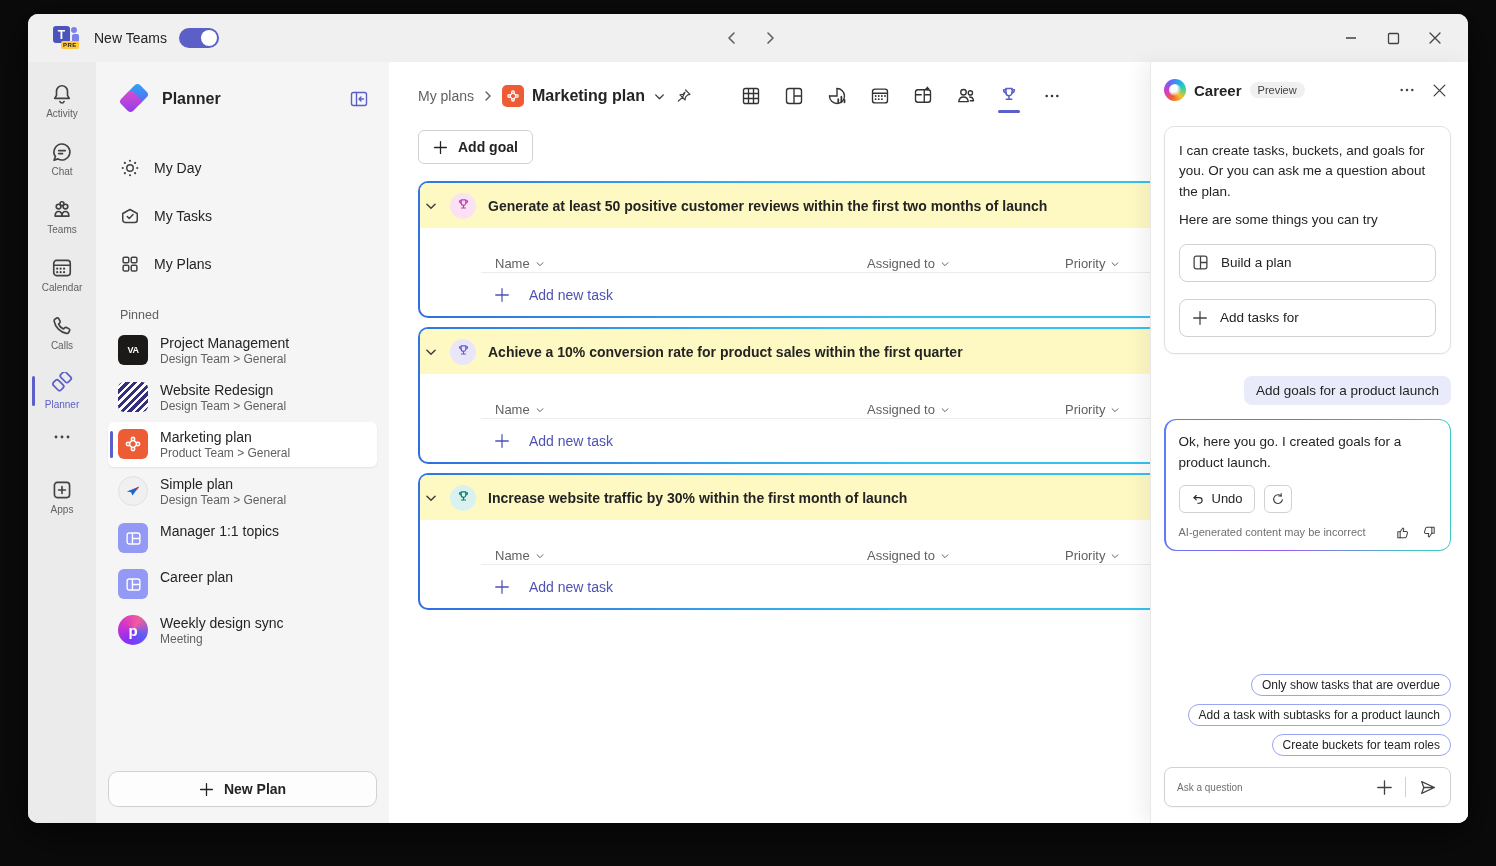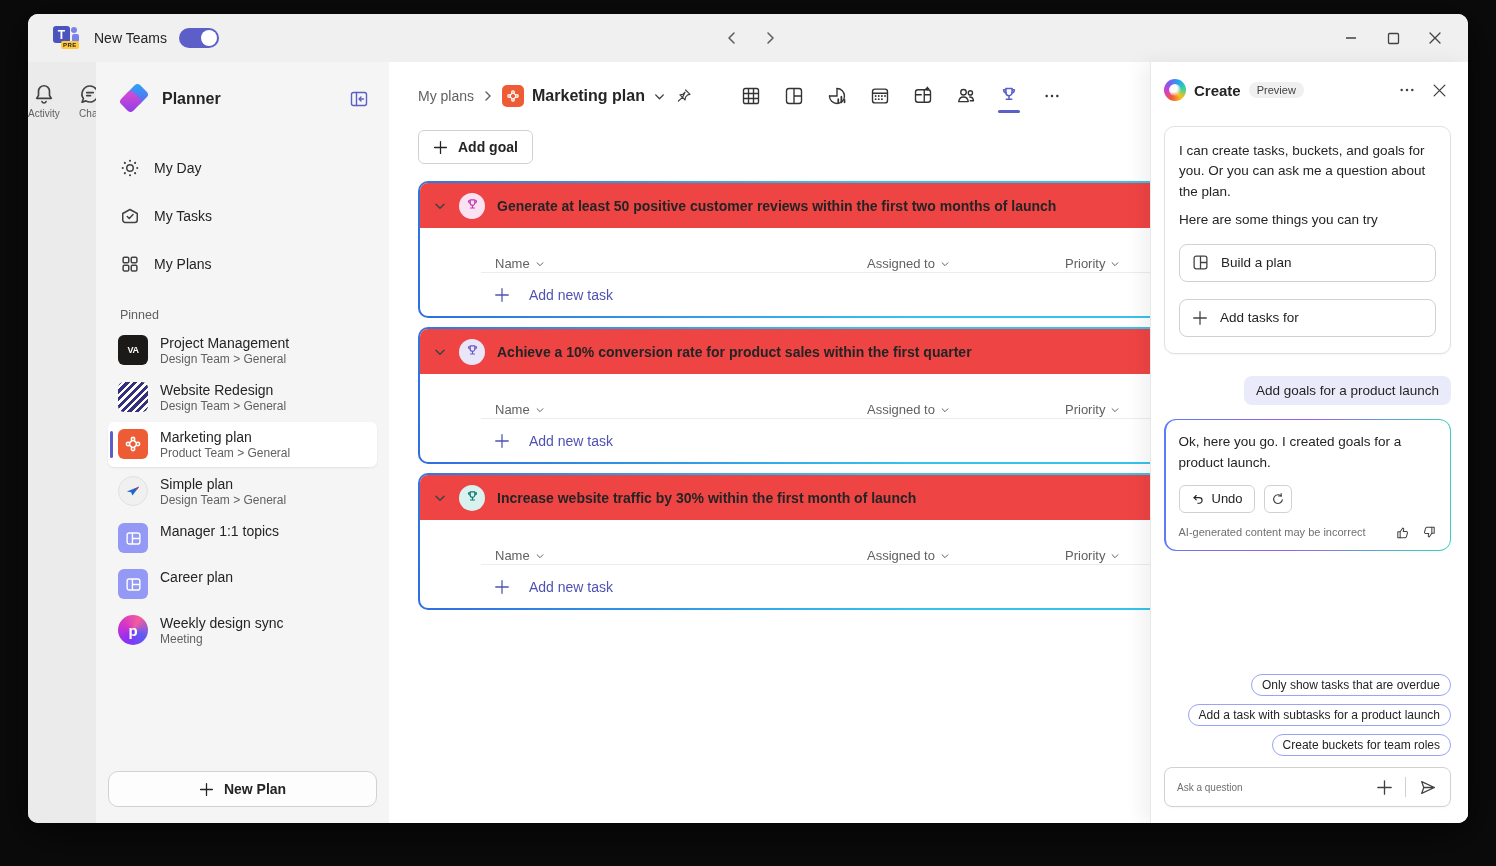--- a/index.html
+++ b/index.html
@@ -27,21 +27,21 @@
   .tb-center{display:flex;align-items:center;gap:10px}
   .nav-arrow{width:28px;height:28px;display:flex;align-items:center;justify-content:center;color:#616161}
   .searchbox{width:462px;height:33px;background:#fff;border:1px solid #e3e3e3;border-radius:6px;display:flex;align-items:center;gap:8px;padding:0 12px;box-shadow:0 1px 2px rgba(0,0,0,.05)}
   .searchbox input{border:none;outline:none;font-size:14px;color:#424242;flex:1;background:transparent;font-family:inherit}
   .searchbox input::placeholder{color:#707070}
   .tb-right{flex:1;display:flex;justify-content:flex-end;align-items:center;gap:12px;padding-right:18px}
   .winbtn{width:30px;height:30px;display:flex;align-items:center;justify-content:center;color:#424242}
   
   .appbody{position:relative;display:flex;height:761px}
   
-  .rail{width:68px;background:#ebebeb;display:flex;flex-direction:row;align-items:flex-start;padding-top:12px;gap:19px;flex-shrink:0}
+  .rail{width:68px;background:#ebebeb;display:flex;flex-direction:column;align-items:center;padding-top:12px;gap:4px;flex-shrink:0}
   .rail-item{position:relative;width:64px;height:54px;display:flex;flex-direction:column;align-items:center;justify-content:center;gap:3px;color:#424242;cursor:pointer}
   .rail-item .rlabel{font-size:10px;color:#616161}
   .rail-item.sel{color:var(--accent)}
   .rail-item.sel .rlabel{color:var(--accent)}
   .rail-item.sel::before{content:"";position:absolute;left:2px;top:12px;bottom:12px;width:3px;border-radius:2px;background:var(--accent)}
   .rail-more{height:30px}
   .rail-apps{margin-top:14px}
   
   .sidebar{width:293px;background:#f5f5f5;flex-shrink:0;display:flex;flex-direction:column;padding:18px 12px 16px 12px;position:relative}
   .sb-head{display:flex;align-items:center;gap:12px;padding:4px 8px 4px 12px}
@@ -82,21 +82,21 @@
   .crumb svg.chev{color:#424242}
   .pin-ico{color:#424242;margin-left:2px}
   .tools{display:flex;align-items:center;gap:17px;margin-left:46px}
   .tool{width:26px;height:38px;display:flex;align-items:center;justify-content:center;color:#333;cursor:pointer;position:relative}
   .tool.sel{color:var(--accent)}
   .tool.sel::after{content:"";position:absolute;left:2px;right:2px;bottom:2px;height:3px;border-radius:2px;background:var(--accent)}
   .addgoal-btn{margin-top:14px;display:inline-flex;align-items:center;gap:10px;height:34px;padding:0 14px;border:1px solid #d1d1d1;border-radius:6px;background:#fff;font-size:14px;font-weight:bold;color:#242424;cursor:pointer}
   .goals{margin-top:17px;display:flex;flex-direction:column;gap:9px}
   .goal-card{width:780px;border-radius:10px;padding:2px;background:linear-gradient(70deg,var(--goal-b1),var(--goal-b2) 60%)}
   .goal-inner{background:#fff;border-radius:8px;overflow:hidden}
-  .goal-head{display:flex;align-items:center;gap:12px;height:45px;padding:0 13px;background:#ef4444;cursor:pointer}
+  .goal-head{display:flex;align-items:center;gap:12px;height:45px;padding:0 4px;background:#fef9c3;cursor:pointer}
   .goal-head .chev{color:#424242}
   .goal-badge{width:26px;height:26px;border-radius:50%;display:flex;align-items:center;justify-content:center}
   .goal-title{font-size:14px;font-weight:bold;color:#242424}
   .goal-cols{position:relative;height:44px;font-size:13px;color:#616161}
   .gcol{position:absolute;top:28px;display:flex;align-items:center;gap:5px;cursor:pointer}
   .gcol.c0{left:75px}.gcol.c1{left:447px}.gcol.c2{left:645px}
   .goal-div{height:1px;background:#ececec;margin-left:61px}
   .goal-add{display:flex;align-items:center;gap:19px;height:43px;padding-left:74px;color:var(--accent-dark);font-size:14px;cursor:pointer}
   
   .copilot{position:absolute;top:0;right:0;bottom:0;width:318px;background:#fff;border-left:1px solid #e8e8e8;box-shadow:-8px 0 18px rgba(0,0,0,.06);padding:14px 17px 16px 13px;display:flex;flex-direction:column}
@@ -594,21 +594,21 @@
               <span>Add new task</span>
             </div>
           </div>
         </div>
       </div>
     </div>
 
     <div class="copilot">
       <div class="cp-head">
         <span class="cp-logo"></span>
-        <span class="cp-title">Create</span>
+        <span class="cp-title">Career</span>
         <span class="cp-preview">Preview</span>
         <span class="cp-headspace"></span>
         <span class="cp-iconbtn">
           <svg width="16" height="6" viewBox="0 0 18 6" fill="currentColor">
               <circle cx="3" cy="3" r="1.4"></circle>
               <circle cx="9" cy="3" r="1.4"></circle>
               <circle cx="15" cy="3" r="1.4"></circle>
             </svg>
         </span>
         <span class="cp-iconbtn">

